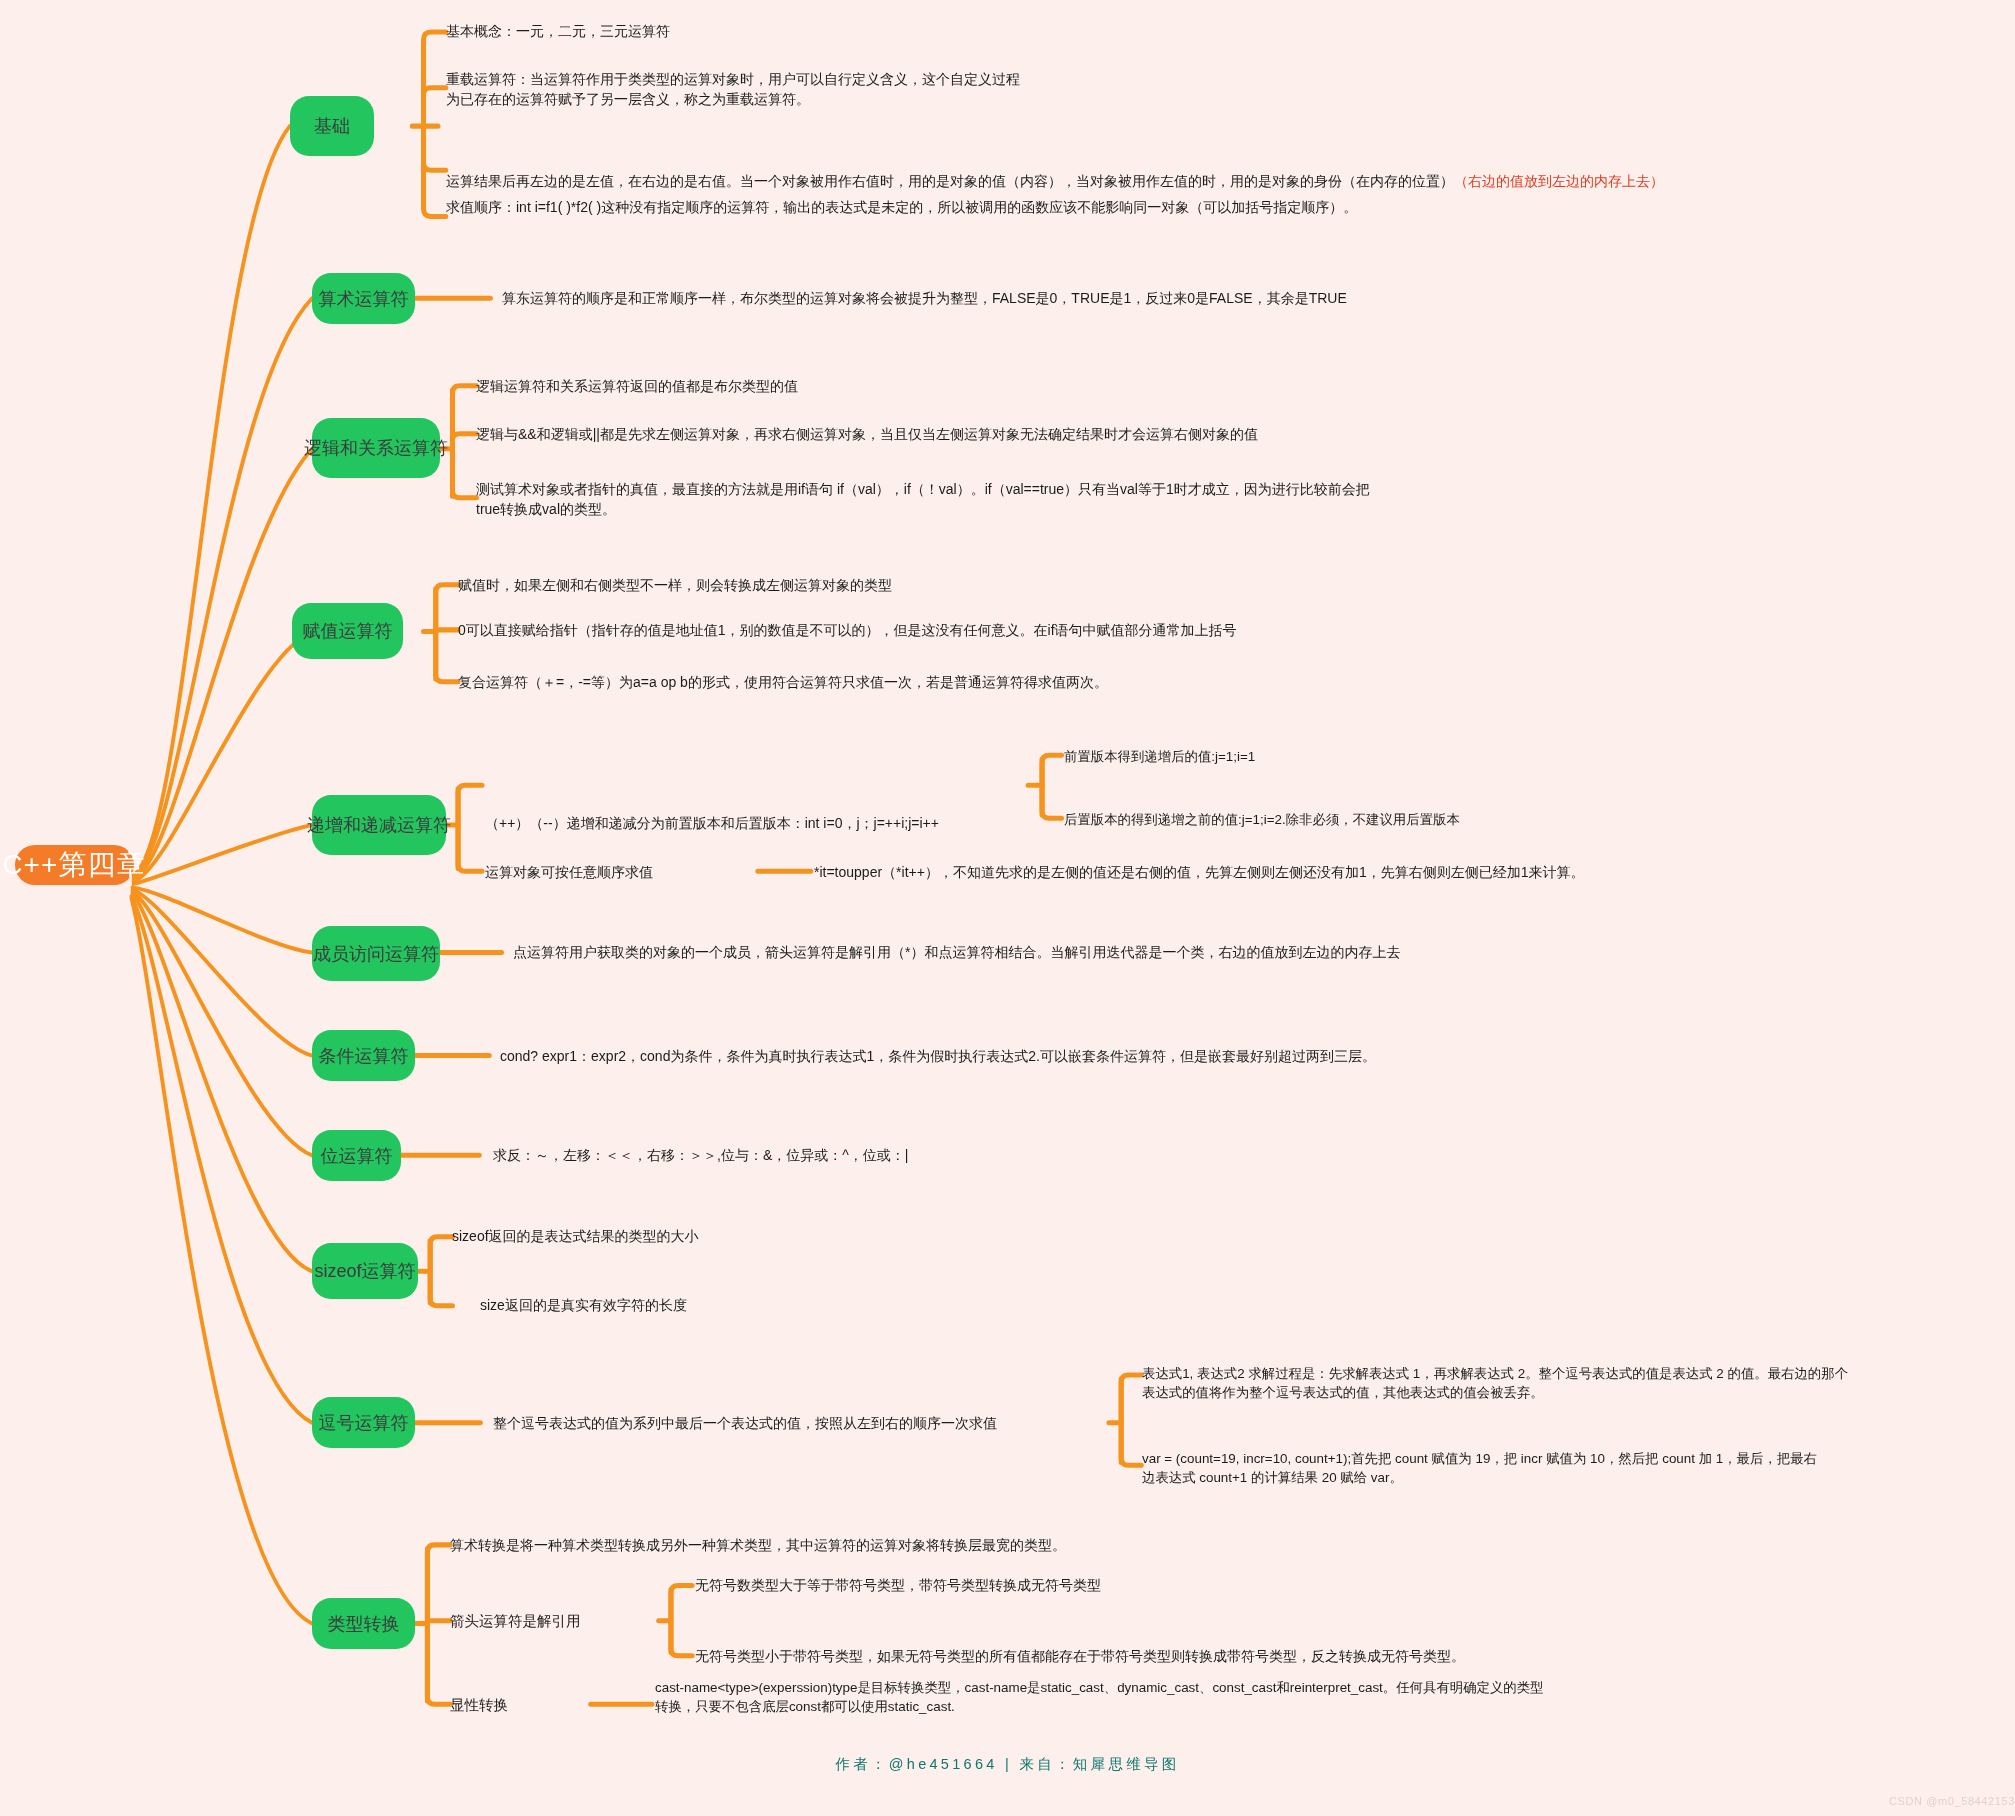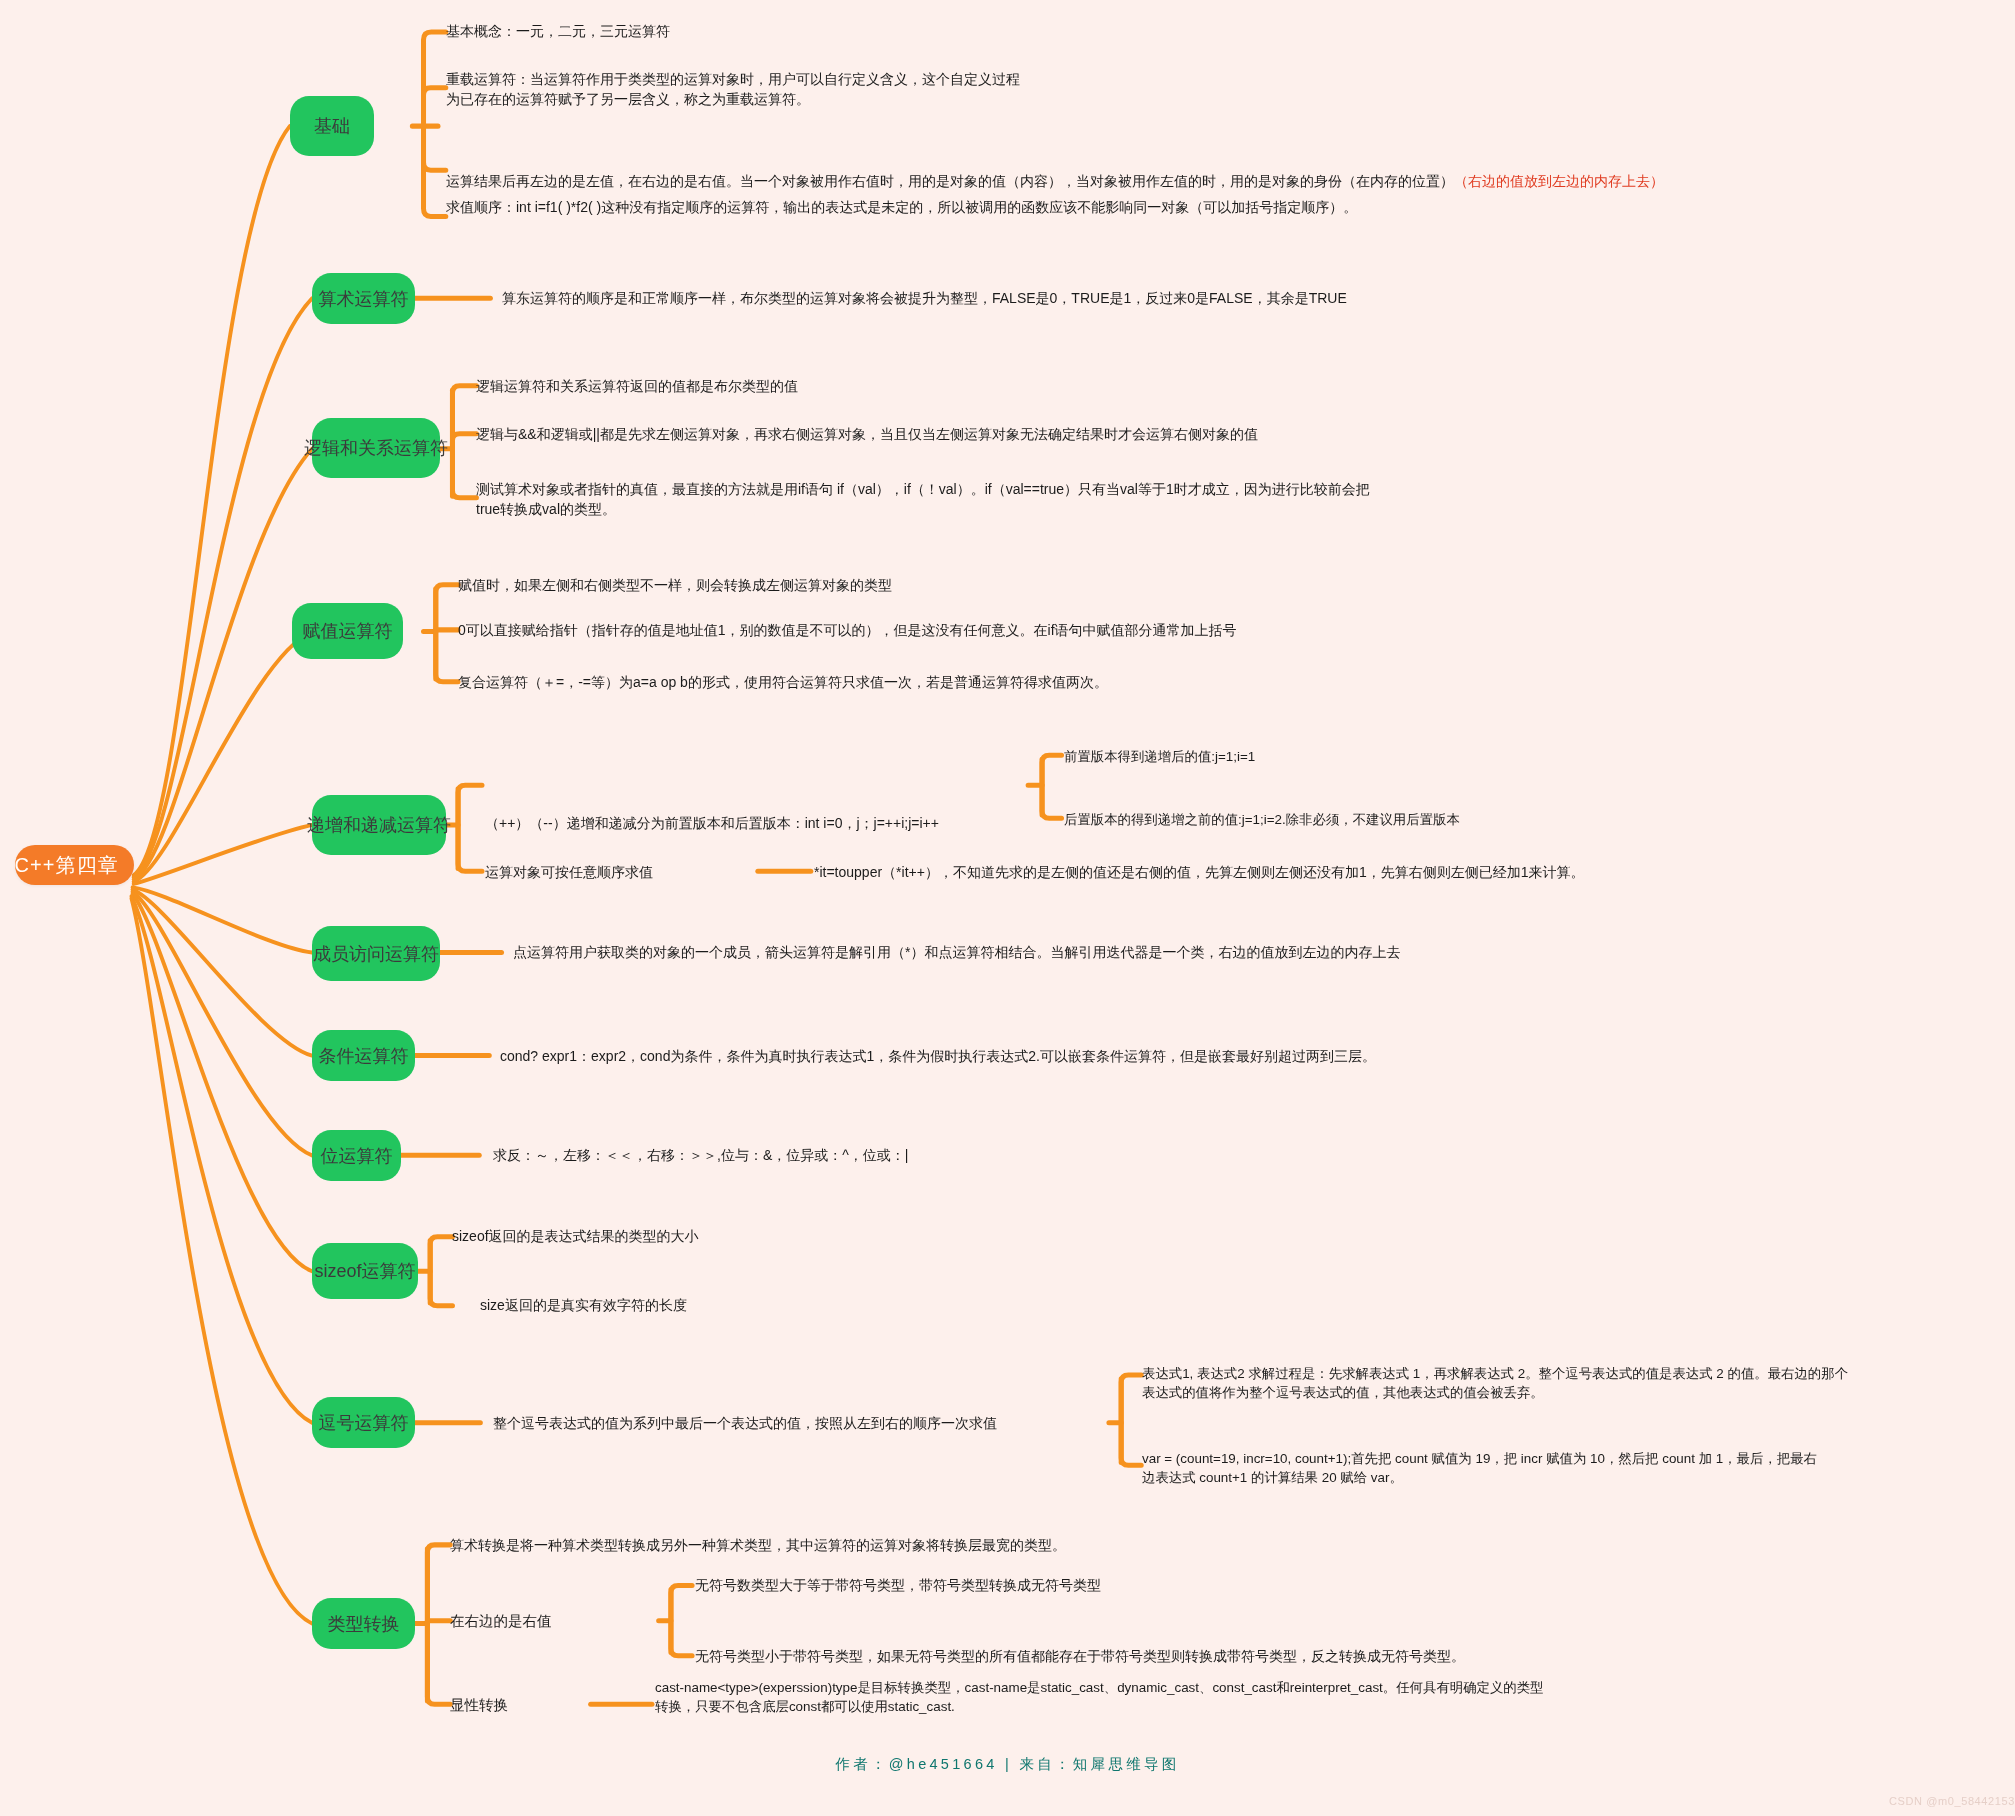--- a/index.html
+++ b/index.html
@@ -13,22 +13,22 @@
   }
   #canvas { position:absolute; inset:0; }
   svg.links { position:absolute; left:0; top:0; width:2015px; height:1817px; pointer-events:none; }
 
   
   .root-node{
     position:absolute;
     background:#F47B28;
     color:#ffffff;
     border-radius:33px;
-    display:flex; align-items:center; justify-content:flex-start;
-    font-size:20px; letter-spacing:1.1px;
+    display:flex; align-items:center; justify-content:center;
+    font-size:28px; letter-spacing:1.1px;
     white-space:nowrap;
     box-shadow:0 1.1px 3.3px rgba(0,0,0,0.06);
     z-index:5;
   }
 
   
   .branch{
     position:absolute;
     background:#22c55e;
     border-radius:19px;
@@ -232,21 +232,21 @@
   <div class="leaf small" style="left:1142px; top:1364px; width:858px;">表达式1, 表达式2 求解过程是：先求解表达式 1，再求解表达式 2。整个逗号表达式的值是表达式 2 的值。最右边的那个
 表达式的值将作为整个逗号表达式的值，其他表达式的值会被丢弃。</div>
   <div class="leaf small" style="left:1142px; top:1449px; width:858px;">var = (count=19, incr=10, count+1);首先把 count 赋值为 19，把 incr 赋值为 10，然后把 count 加 1，最后，把最右
 边表达式 count+1 的计算结果 20 赋给 var。</div>
 
   <div class="branch" style="left:312px; top:1598px; width:103px; height:51px;">
     <span>类型转换</span>
   </div>
   <div class="leaf" style="left:450px; top:1536px; width:1337px;">算术转换是将一种算术类型转换成另外一种算术类型，其中运算符的运算对象将转换层最宽的类型。</div>
 
-  <div class="sublabel" style="left:450px; top:1612px;">在右边的是右值</div>
+  <div class="sublabel" style="left:450px; top:1612px;">箭头运算符是解引用</div>
   <div class="leaf" style="left:695px; top:1576px; width:1282px;">无符号数类型大于等于带符号类型，带符号类型转换成无符号类型</div>
   <div class="leaf" style="left:695px; top:1647px; width:1282px;">无符号类型小于带符号类型，如果无符号类型的所有值都能存在于带符号类型则转换成带符号类型，反之转换成无符号类型。</div>
 
   <div class="sublabel" style="left:450px; top:1696px;">显性转换</div>
   <div class="leaf small" style="left:655px; top:1678px; width:1354px;">cast-name&lt;type&gt;(experssion)type是目标转换类型，cast-name是static_cast、dynamic_cast、const_cast和reinterpret_cast。任何具有明确定义的类型
 转换，只要不包含底层const都可以使用static_cast.</div>
 
   <div class="footer" style="top:1755px;">作者：@he451664 | 来自：知犀思维导图</div>
   <div class="watermark" style="left:1889px; top:1795px;">CSDN @m0_58442153</div>
 

